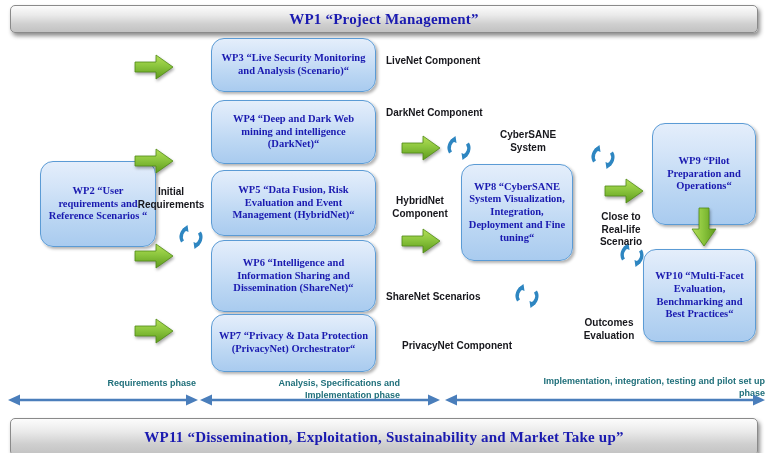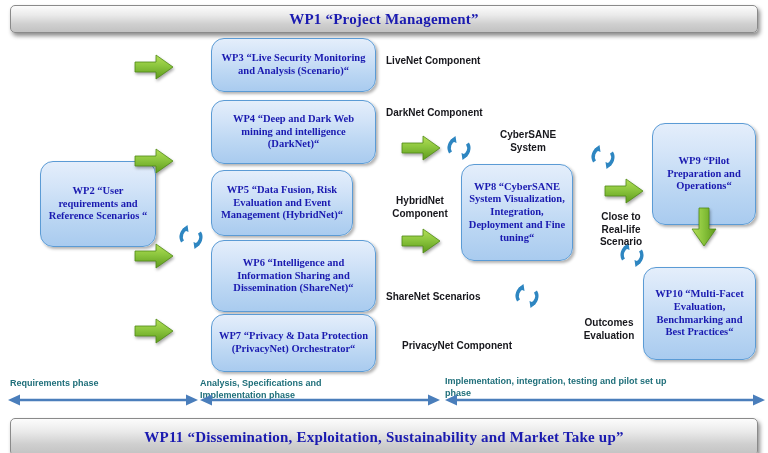--- a/index.html
+++ b/index.html
@@ -76,21 +76,21 @@
   .caption.left-al { text-align: left; }
 
   
   .phase-label {
     position: absolute;
     color: #1f6f7a;
     font-family: "Liberation Sans", sans-serif;
     font-weight: bold;
     font-size: 9px;
     line-height: 1.3;
-    text-align: left;
+    text-align: right;
     white-space: pre-line;
   }
 
   
   .green-arrow {
     position: absolute;
     filter: drop-shadow(1.5px 2px 1.5px rgba(0,0,0,0.35));
   }
 
   
@@ -133,39 +133,41 @@
     <svg width="40" height="26" viewBox="0 0 40 26">
       <path d="M1,8 L22,8 L22,1 L39,13 L22,25 L22,18 L1,18 Z" fill="url(#ga1)" stroke="#4f8c14" stroke-width="0.8"></path>
     </svg>
   </div>
   <div class="green-arrow" style="left:134px; top:318px; width:40px; height:26px;">
     <svg width="40" height="26" viewBox="0 0 40 26">
       <path d="M1,8 L22,8 L22,1 L39,13 L22,25 L22,18 L1,18 Z" fill="url(#ga1)" stroke="#4f8c14" stroke-width="0.8"></path>
     </svg>
   </div>
 
+  <div class="caption" style="left:134px; top:186px; width:74px;">Initial
+Requirements</div>
 
   <div class="cycle-icon" style="left:176px; top:222px; width:30px; height:30px;">
     <svg width="30" height="30" viewBox="0 0 30 30">
       <g fill="none" stroke="#2e86c1" stroke-width="3.4" stroke-linecap="butt">
         <path d="M6.5,19.5 A9,9 0 0 1 11,6.4"></path>
         <path d="M23.5,10.5 A9,9 0 0 1 19,23.6"></path>
       </g>
       <path d="M11.5,3 L12.5,10 L6,7.3 Z" fill="#2e86c1"></path>
       <path d="M18.5,27 L17.5,20 L24,22.7 Z" fill="#2e86c1"></path>
     </svg>
   </div>
 
   <div class="wp-box" style="left:211px; top:38px; width:165px; height:54px;">
     <span>WP3 “Live Security Monitoring and Analysis (Scenario)“</span>
   </div>
   <div class="wp-box" style="left:211px; top:100px; width:165px; height:64px;">
     <span>WP4 “Deep and Dark Web mining and intelligence (DarkNet)“</span>
   </div>
-  <div class="wp-box" style="left:211px; top:170px; width:142px; height:66px;">
+  <div class="wp-box" style="left:211px; top:170px; width:165px; height:66px;">
     <span>WP5 “Data Fusion, Risk Evaluation and Event Management (HybridNet)“</span>
   </div>
   <div class="wp-box" style="left:211px; top:240px; width:165px; height:72px;">
     <span>WP6 “Intelligence and Information Sharing and Dissemination (ShareNet)“</span>
   </div>
   <div class="wp-box" style="left:211px; top:314px; width:165px; height:58px;">
     <span>WP7 “Privacy &amp; Data Protection (PrivacyNet) Orchestrator“</span>
   </div>
 
   <div class="caption left-al" style="left:386px; top:55px; width:110px;">LiveNet  Component</div>
@@ -257,21 +259,21 @@
         <linearGradient id="ga2" x1="0" y1="0" x2="1" y2="0">
           <stop offset="0%" stop-color="#b5de57"></stop>
             <stop offset="45%" stop-color="#8cc63e"></stop>
           <stop offset="100%" stop-color="#5e9a1c"></stop>
         </linearGradient>
       </defs>
       <path d="M8,1 L8,22 L1,22 L13,39 L25,22 L18,22 L18,1 Z" fill="url(#ga2)" stroke="#4f8c14" stroke-width="0.8"></path>
     </svg>
   </div>
 
-  <div class="wp-box" style="left:643px; top:249px; width:113px; height:93px;margin-top:18px;">
+  <div class="wp-box" style="left:643px; top:249px; width:113px; height:93px;">
     <span>WP10 “Multi-Facet Evaluation, Benchmarking and Best Practices“</span>
   </div>
 
   <div class="phase-label" style="left:10px; top:378px; width:186px;">Requirements phase</div>
   <div class="phase-arrow" style="left:8px; top:393px; width:190px; height:14px;">
     <svg width="190" height="14" viewBox="0 0 190 14">
       <line x1="10" y1="7" x2="180" y2="7" stroke="#4a7ebb" stroke-width="2.4"></line>
       <path d="M0,7 L12,1.5 L12,12.5 Z" fill="#4a7ebb"></path>
       <path d="M190,7 L178,1.5 L178,12.5 Z" fill="#4a7ebb"></path>
     </svg>

